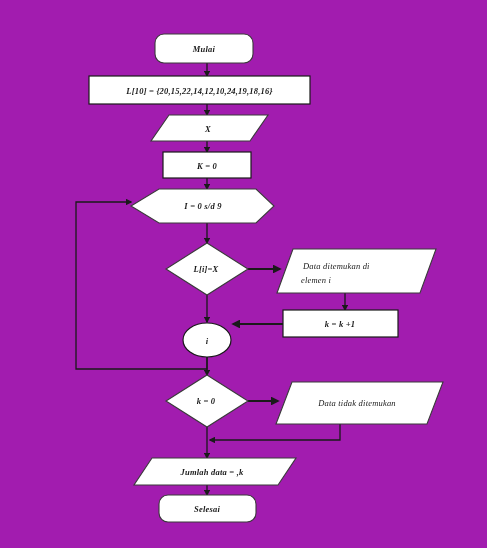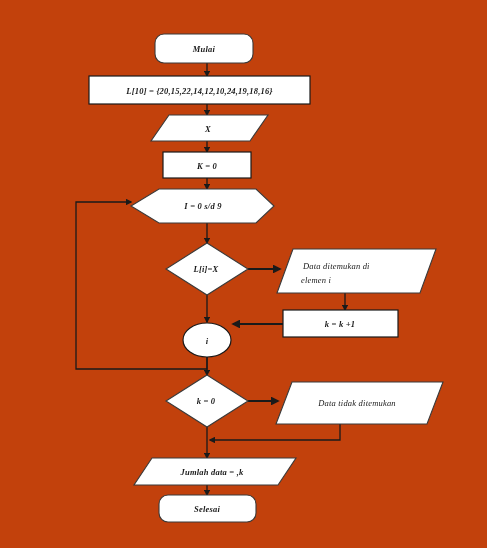--- a/index.html
+++ b/index.html
@@ -10,21 +10,21 @@
   body {
     width: 487px;
     height: 548px;
     overflow: hidden;
     font-family: "Liberation Serif", serif;
   }
   #flowchart-root {
     position: relative;
     width: 487px;
     height: 548px;
-    background: #c2410c;
+    background: #a21caf;
   }
   svg#flow-svg {
     display: block;
     width: 487px;
     height: 548px;
   }
   .shape-stroke {
     fill: #ffffff;
     stroke: #3a3a3a;
     stroke-width: 1.1;

